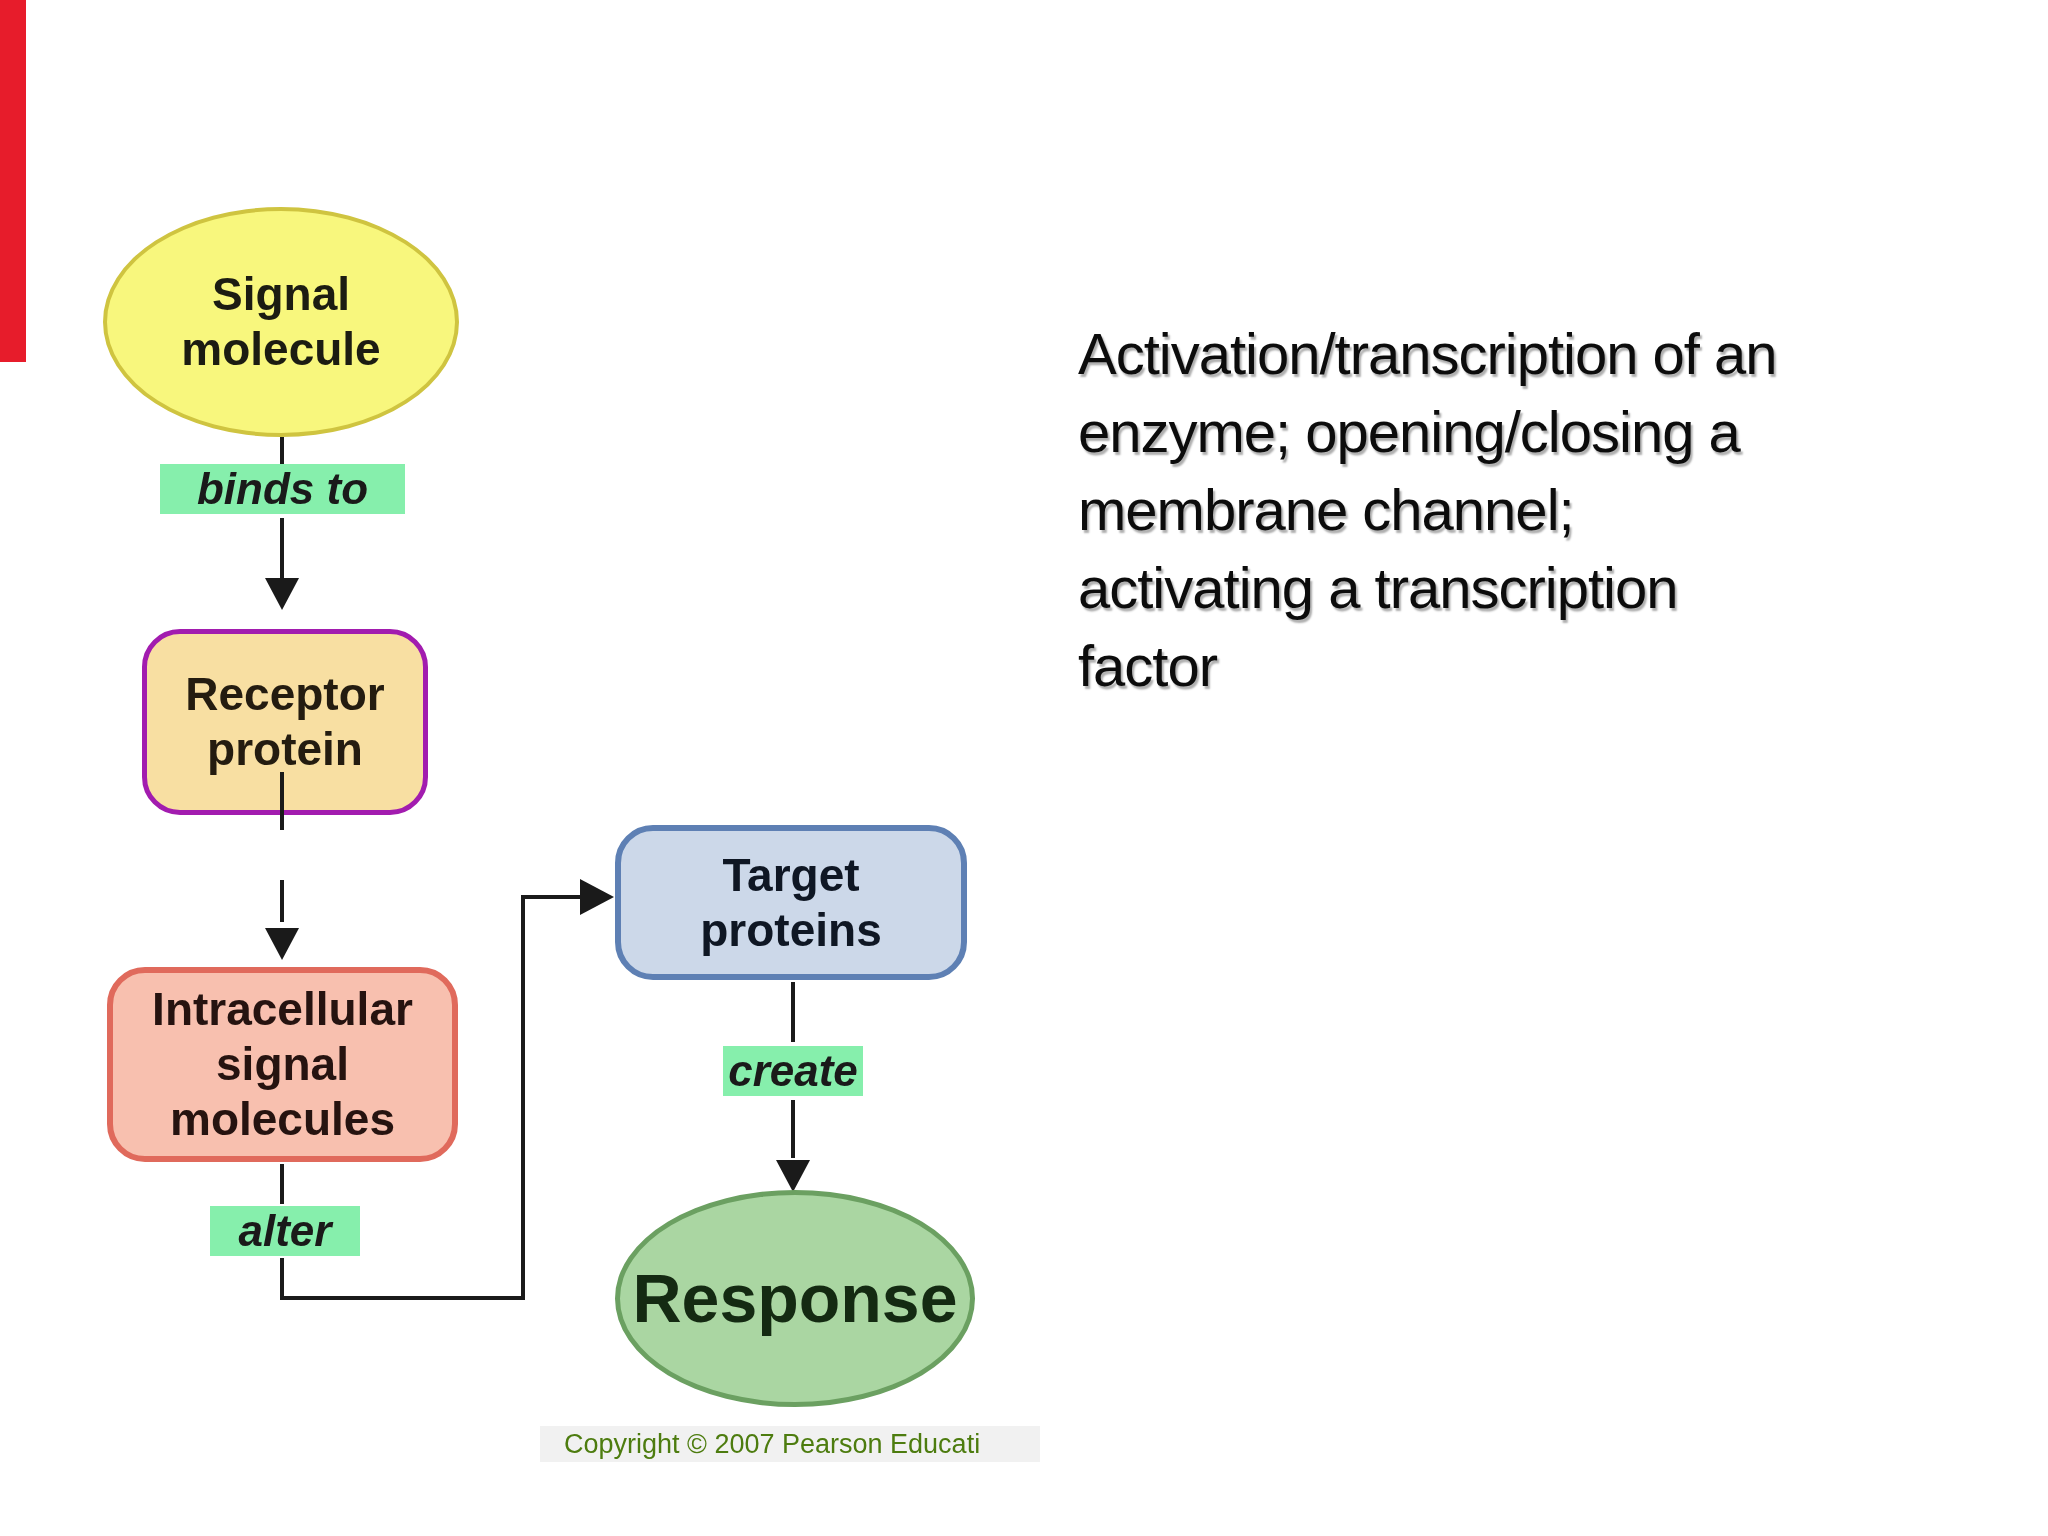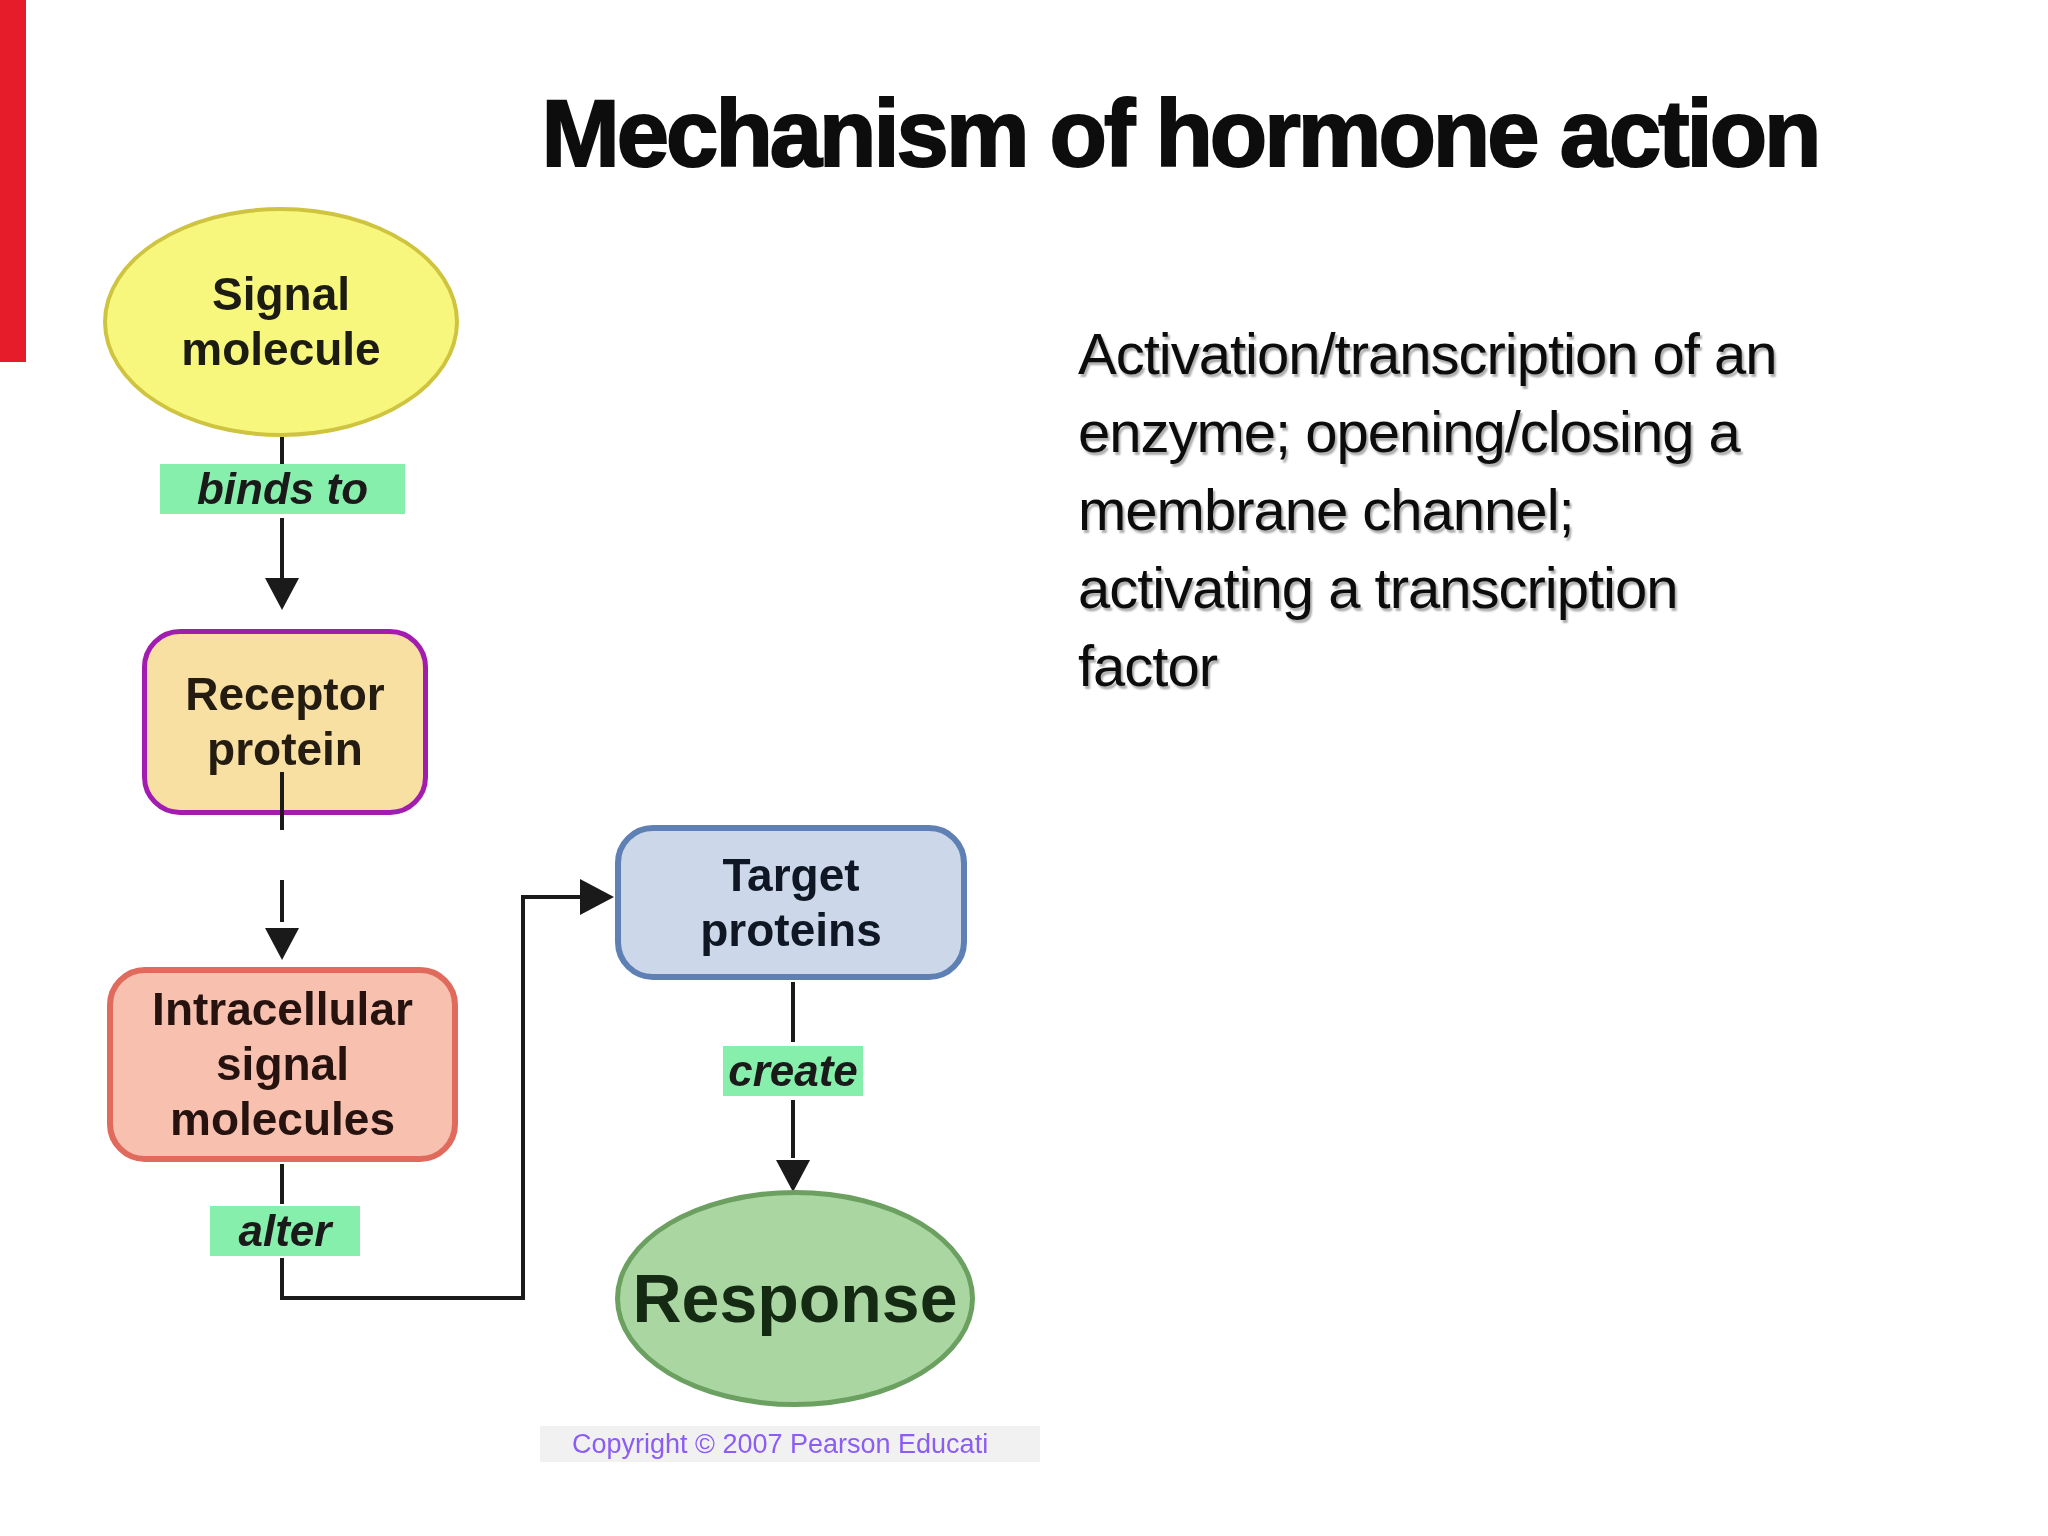--- a/index.html
+++ b/index.html
@@ -80,32 +80,31 @@
     color:#1a1a1a;text-align:center;background:#86efac;
     white-space:nowrap;line-height:50px;
   }
   .l-binds{left:160px;top:464px;width:245px;}
   .l-activates{left:155px;top:828px;width:255px;}
   .l-alter{left:210px;top:1206px;width:150px;}
   .l-create{left:723px;top:1046px;width:140px;}
   
   .copyright{
     position:absolute;left:540px;top:1426px;width:500px;height:36px;
-    background:#f1f1f1;color:#8b5cf6;font-size:27px;line-height:36px;
-    padding-left:32px;box-sizing:border-box;white-space:nowrap;overflow:hidden;
+    background:#f1f1f1;color:#4d7c0f;font-size:27px;line-height:36px;
+    padding-left:24px;box-sizing:border-box;white-space:nowrap;overflow:hidden;
   }
 </style>
 </head>
 <body>
 
 <div class="slide">
 
   <div class="red-bar"></div>
 
-  <div class="title">Mechanism of hormone action</div>
 
   <div class="note">
     <div>Activation/transcription of an</div>
     <div>enzyme; opening/closing a</div>
     <div>membrane channel;</div>
     <div>activating a transcription</div>
     <div>factor</div>
   </div>
 
   <div class="node ellipse n-signal">

